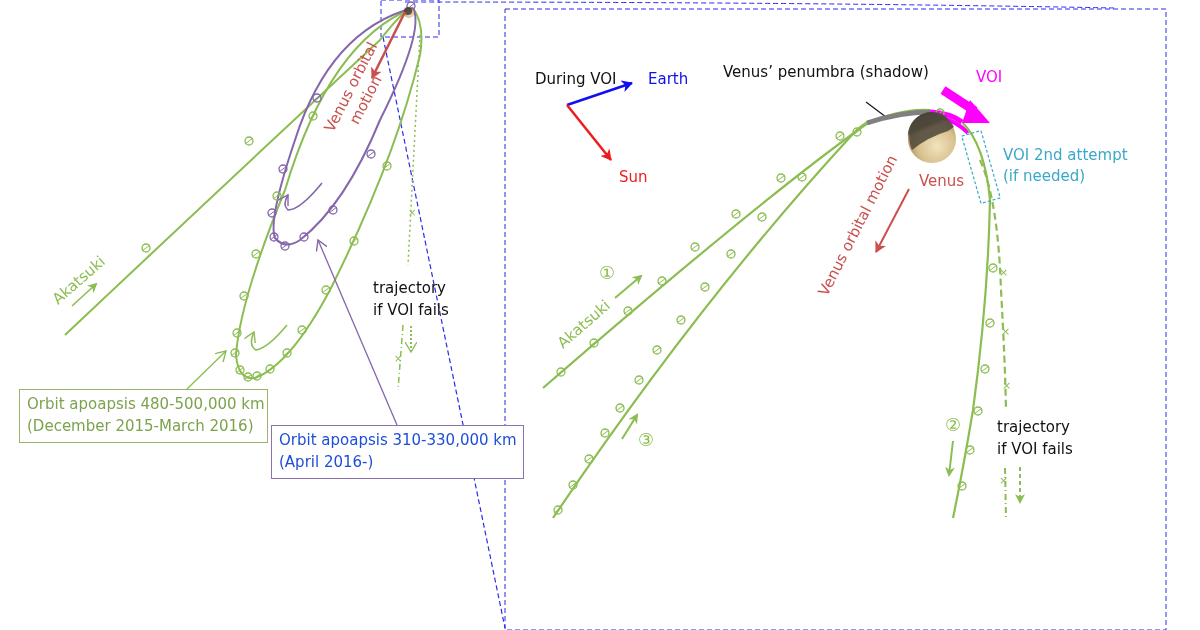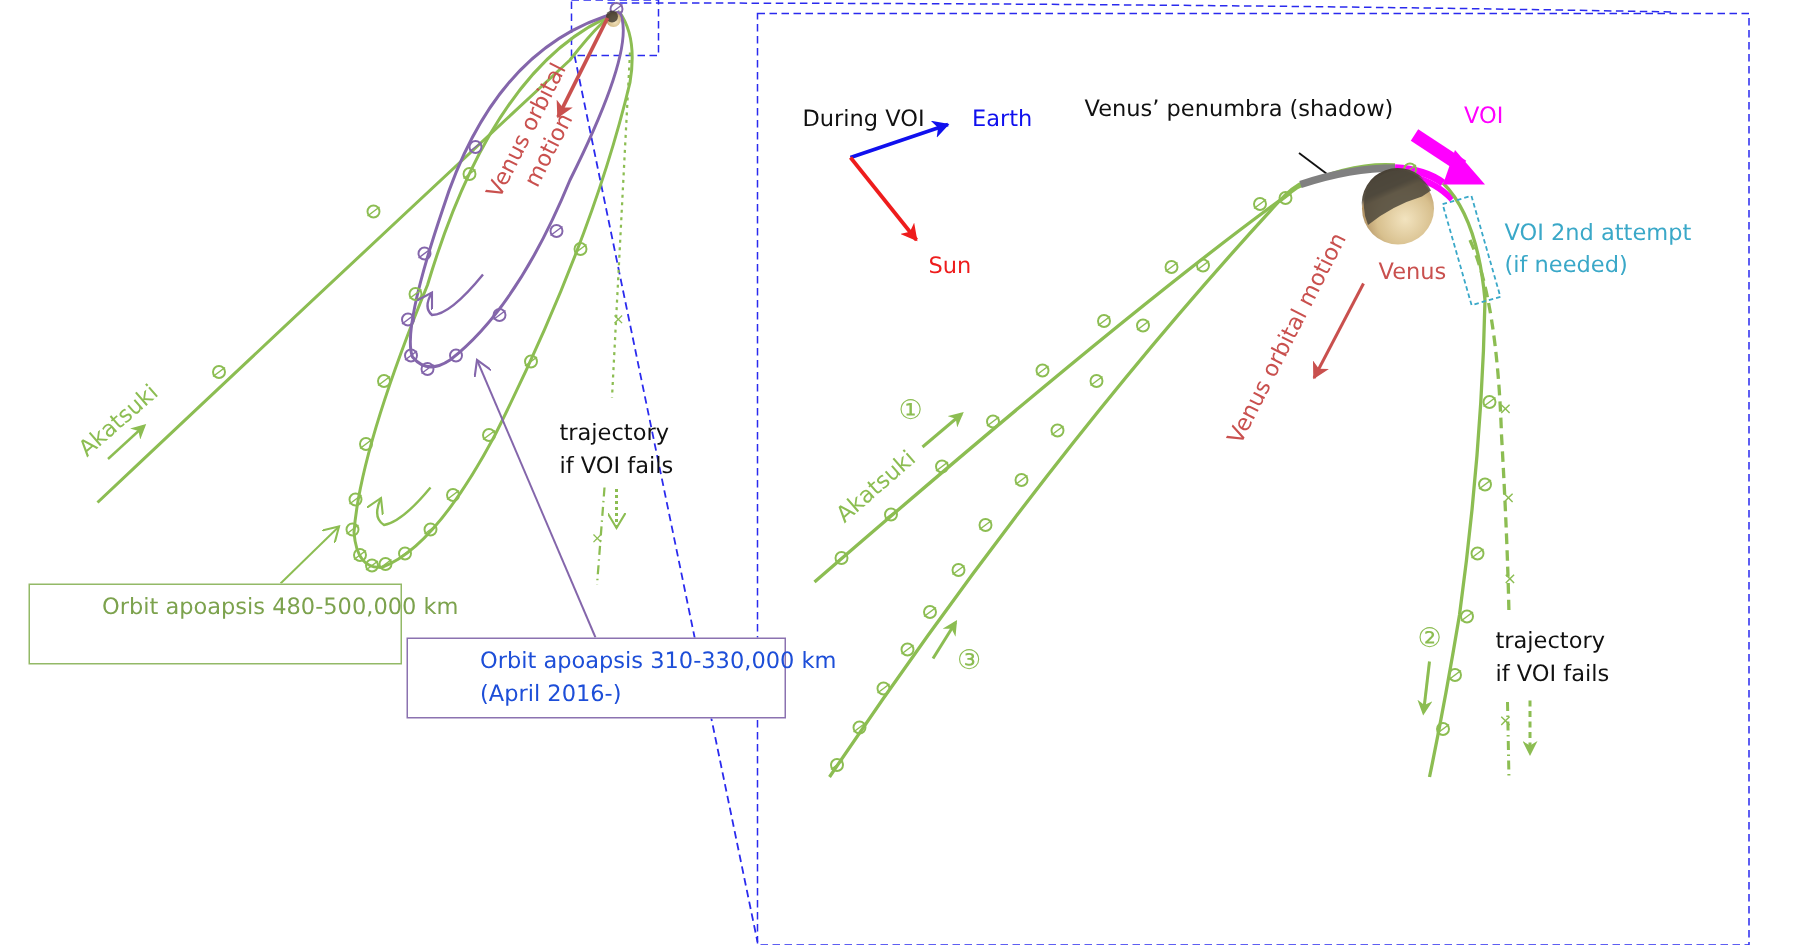--- a/index.html
+++ b/index.html
@@ -4,21 +4,21 @@
 <style>
   html, body { margin: 0; padding: 0; background: #ffffff; }
   body { width: 1200px; height: 630px; overflow: hidden; position: relative;
          font-family: "DejaVu Sans", "Liberation Sans", sans-serif; }
   svg { position: absolute; left: 0; top: 0; }
   .lbl { font-family: "DejaVu Sans", "Liberation Sans", sans-serif; }
   .box-label { position: absolute; background: #fff; padding: 3px 8px 3px 7px;
                font-family: "DejaVu Sans", "Liberation Sans", sans-serif; font-size: 15px; line-height: 22px; }
   .box-green { left: 19px; top: 389px; width: 232px; height: 46px; border: 1.5px solid #93b967; color: #7ca24d; }
   .box-purple { left: 271px; top: 425px; width: 236px; height: 46px; border: 1.5px solid #8b72b0; color: #1d4ed8; }
-  .box-label span { display: block; white-space: nowrap; margin-left: 41px; }
+  .box-label span { display: block; white-space: nowrap; }
 </style>
 </head>
 <body>
 
 <svg width="1200" height="630" viewBox="0 0 1200 630">
   <defs>
     <marker id="arrGreen" markerWidth="10" markerHeight="10" refX="8" refY="5" orient="auto" markerUnits="userSpaceOnUse">
       <path d="M0,0 L10,5 L0,10 L3,5 Z" fill="#8cbd52"></path>
     </marker>
     <marker id="arrGreenOpen" markerWidth="12" markerHeight="12" refX="10" refY="6" orient="auto" markerUnits="userSpaceOnUse">
@@ -204,17 +204,18 @@
     <text class="lbl" x="638" y="446" font-size="18" fill="#8cbd52">③</text>
     <text class="lbl" x="945" y="431" font-size="18" fill="#8cbd52">②</text>
     <line x1="953" y1="441" x2="949" y2="475" stroke="#8cbd52" stroke-width="2" marker-end="url(#arrGreen)"></line>
 
     <text class="lbl" font-size="15" fill="#111"><tspan x="997" y="432">trajectory</tspan><tspan x="997" y="454">if VOI fails</tspan></text>
   </g>
 </svg>
 
 <div class="box-label box-green">
   <span>Orbit apoapsis 480-500,000 km</span>
+  <span>(December 2015-March 2016)</span>
 </div>
 <div class="box-label box-purple">
   <span>Orbit apoapsis 310-330,000 km</span>
   <span>(April 2016-)</span>
 </div>
 
 </body></html>

